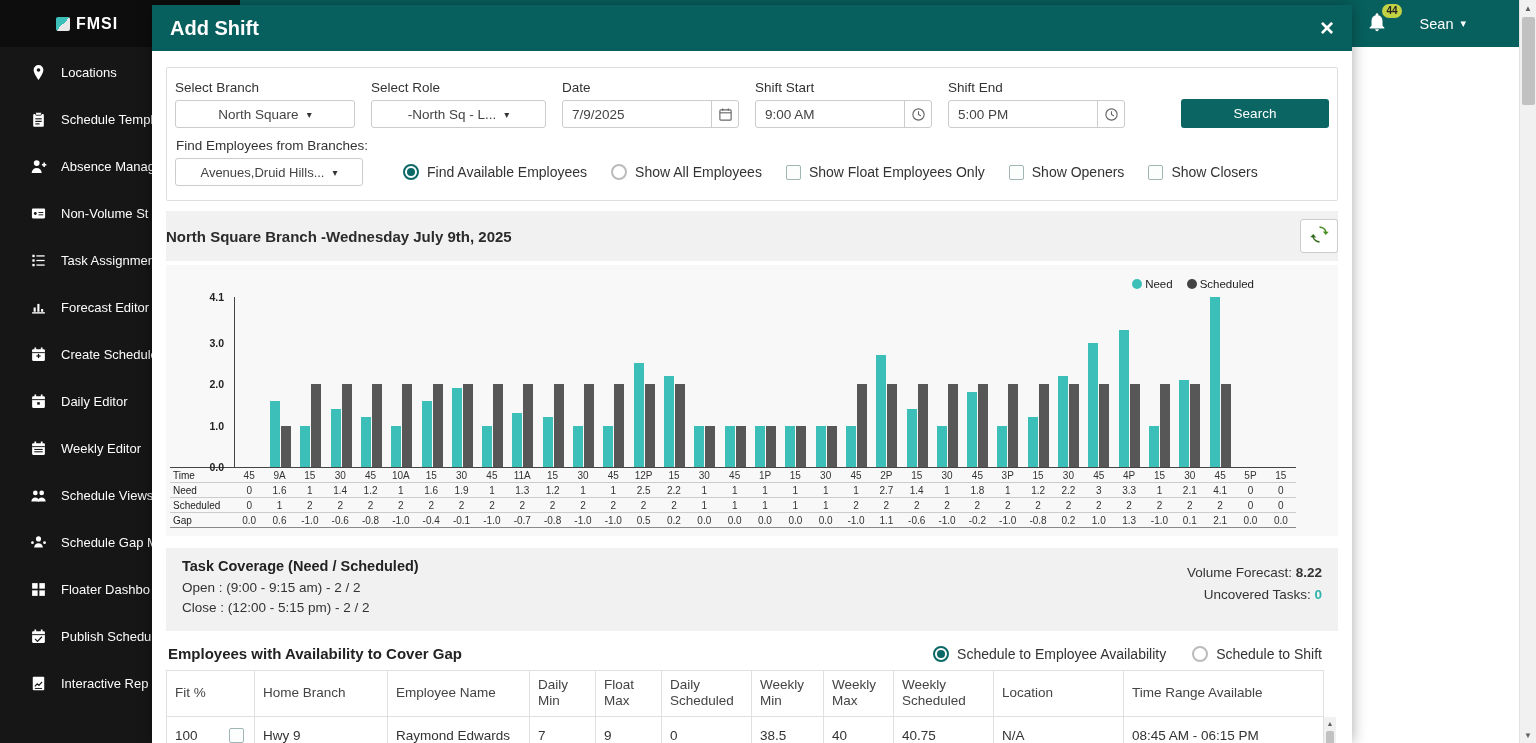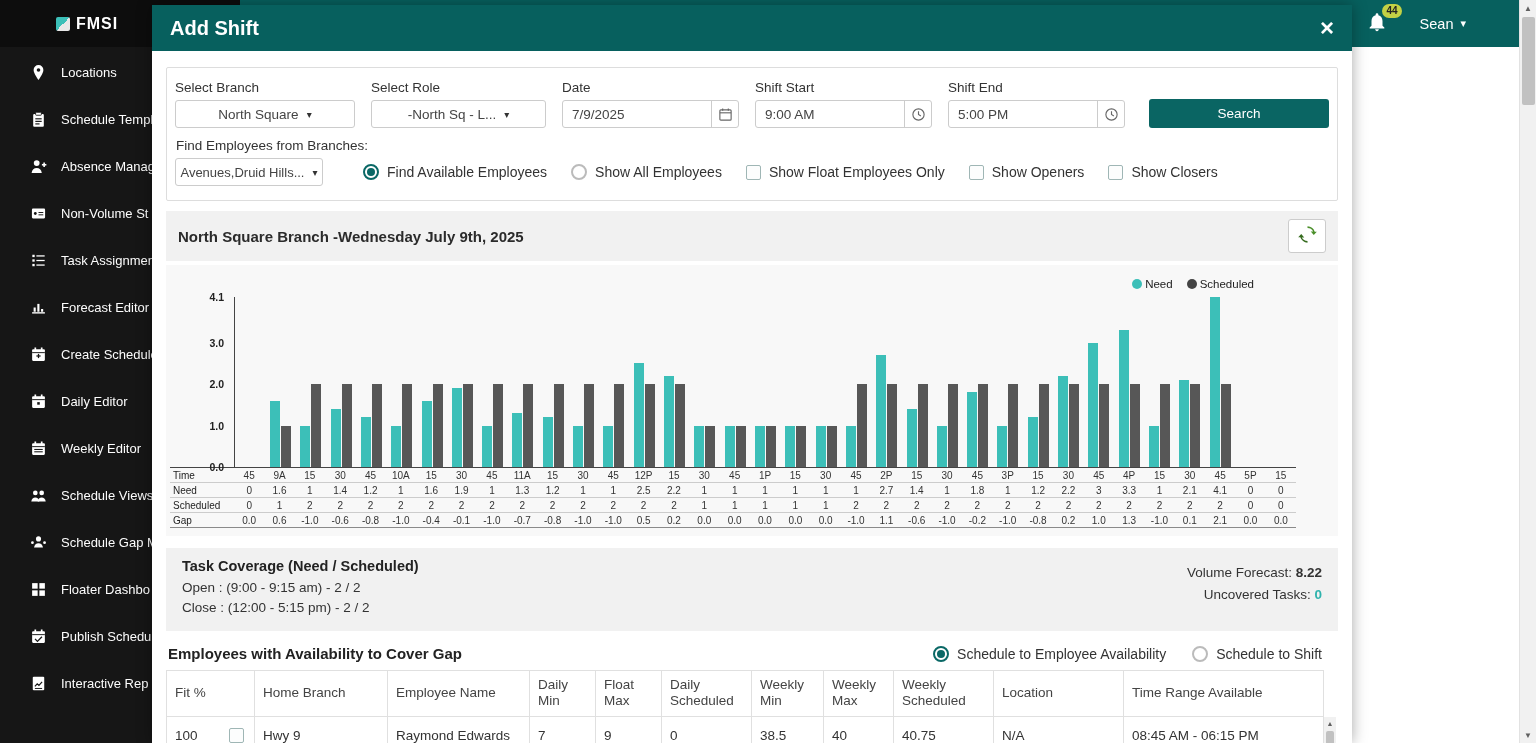--- a/index.html
+++ b/index.html
@@ -41,31 +41,31 @@
   .form-box { border:1px solid #ddd; border-radius:2px; padding:12px 8px 14px 8px; }
   .form-row1 { display:flex; gap:16px; align-items:flex-end; }
   .fgroup { display:flex; flex-direction:column; gap:5px; }
   .flabel { font-size:13.5px; color:#333; }
   .dropdown, .tinput { height:28px; border:1px solid #ccc; border-radius:3px; background:#fff; font-size:13.5px; color:#444; display:flex; align-items:center; cursor:pointer; }
   .dropdown { justify-content:center; gap:8px; }
   .tinput { justify-content:space-between; padding-left:9px; }
   .tinput .addon { width:27px; height:100%; border-left:1px solid #ccc; display:flex; align-items:center; justify-content:center; flex:none; }
   .addon svg { width:15px; height:15px; }
   .caret { font-size:10px; color:#333; }
-  .search-btn { height:29px; width:180px; margin-left:auto; background:#0a6563; color:#fff; border:none; border-radius:3px; font-size:13.5px; cursor:pointer; font-family:inherit; }
+  .search-btn { height:29px; width:148px; margin-left:auto; background:#0a6563; color:#fff; border:none; border-radius:3px; font-size:13.5px; cursor:pointer; font-family:inherit; }
   .find-label { font-size:13.5px; color:#333; margin:10px 0 5px 1px; }
   .form-row2 { display:flex; align-items:center; gap:24px; }
   .radio { width:16px; height:16px; border-radius:50%; border:2px solid #bbb; background:#fff; display:inline-block; position:relative; flex:none; cursor:pointer; }
   .radio.sel { border-color:#0a6866; }
   .radio.sel::after { content:""; position:absolute; inset:2px; border-radius:50%; background:#0a6866; }
   .cb { width:15px; height:15px; border:1.5px solid #9fb6b5; background:#fcfdfd; border-radius:2px; display:inline-block; flex:none; cursor:pointer; }
   .opt { display:flex; align-items:center; gap:8px; font-size:14px; color:#333; }
 
   
-  .branch-bar { margin-top:10px; background:#f1f1f1; padding:8px 12px; display:flex; align-items:center; }
+  .branch-bar { margin-top:10px; background:#f1f1f1; padding:8px 0; display:flex; align-items:center; }
   .branch-title { font-size:15px; font-weight:bold; color:#2b2b2b; }
   .refresh-btn { margin-left:auto; width:38px; height:34px; background:#fff; border:1px solid #ccc; border-radius:3px; display:flex; align-items:center; justify-content:center; cursor:pointer; }
   .refresh-btn svg { width:19px; height:19px; }
 
   
   .chart-section { margin-top:4px; background:#f8f8f8; padding:10px 0 8px 4px; }
   .chart-inner { width:1126px; }
   .legend { display:flex; justify-content:flex-end; gap:14px; font-size:11.5px; color:#222; padding-right:42px; height:18px; align-items:center; }
   .legend .li { display:flex; align-items:center; gap:3px; }
   .dot { width:10px; height:10px; border-radius:50%; display:inline-block; }
@@ -350,21 +350,21 @@
                   <path d="M8 4.5V8l2.5 1.5" fill="none" stroke="#666" stroke-width="1.2"></path>
                 </svg>
               </span>
           </div>
         </div>
         <button class="search-btn">Search</button>
       </div>
 
       <div class="find-label">Find Employees from Branches:</div>
       <div class="form-row2">
-        <div class="dropdown" style="width:148px; height:28px;text-align:center;">
+        <div class="dropdown" style="width:188px; height:28px;text-align:center;">
           <span style="font-size:13px;">Avenues,Druid Hills...</span>
           <span class="caret">▾</span>
         </div>
         <div class="opt" style="margin-left:16px;">
           <span class="radio sel"></span>
           <span>Find Available Employees</span>
         </div>
         <div class="opt">
           <span class="radio"></span>
           <span>Show All Employees</span>

